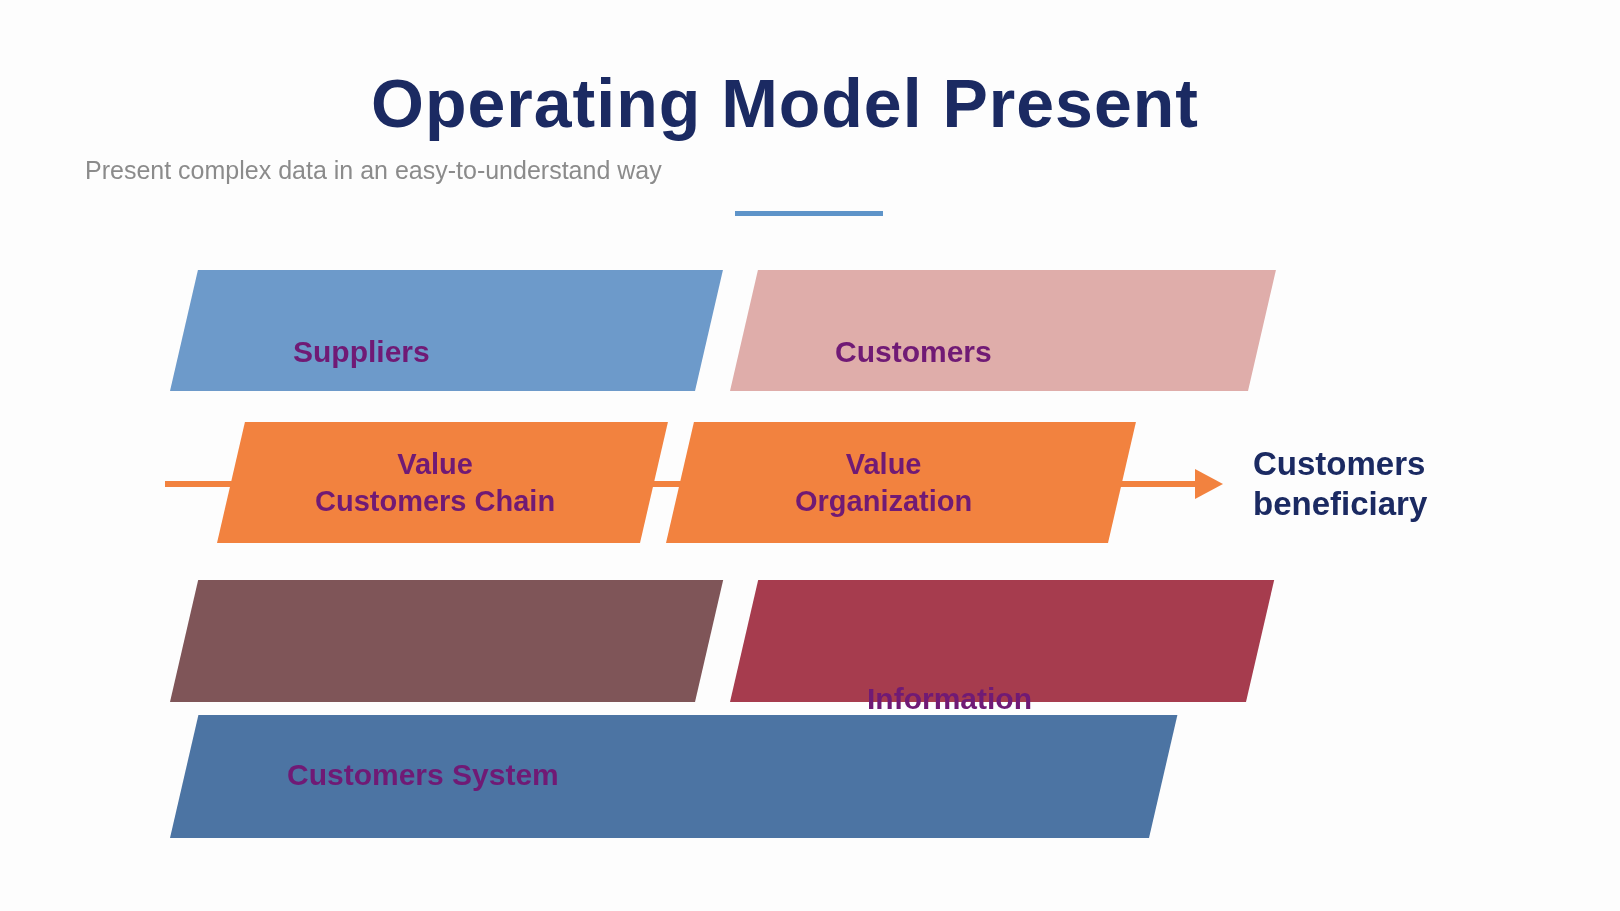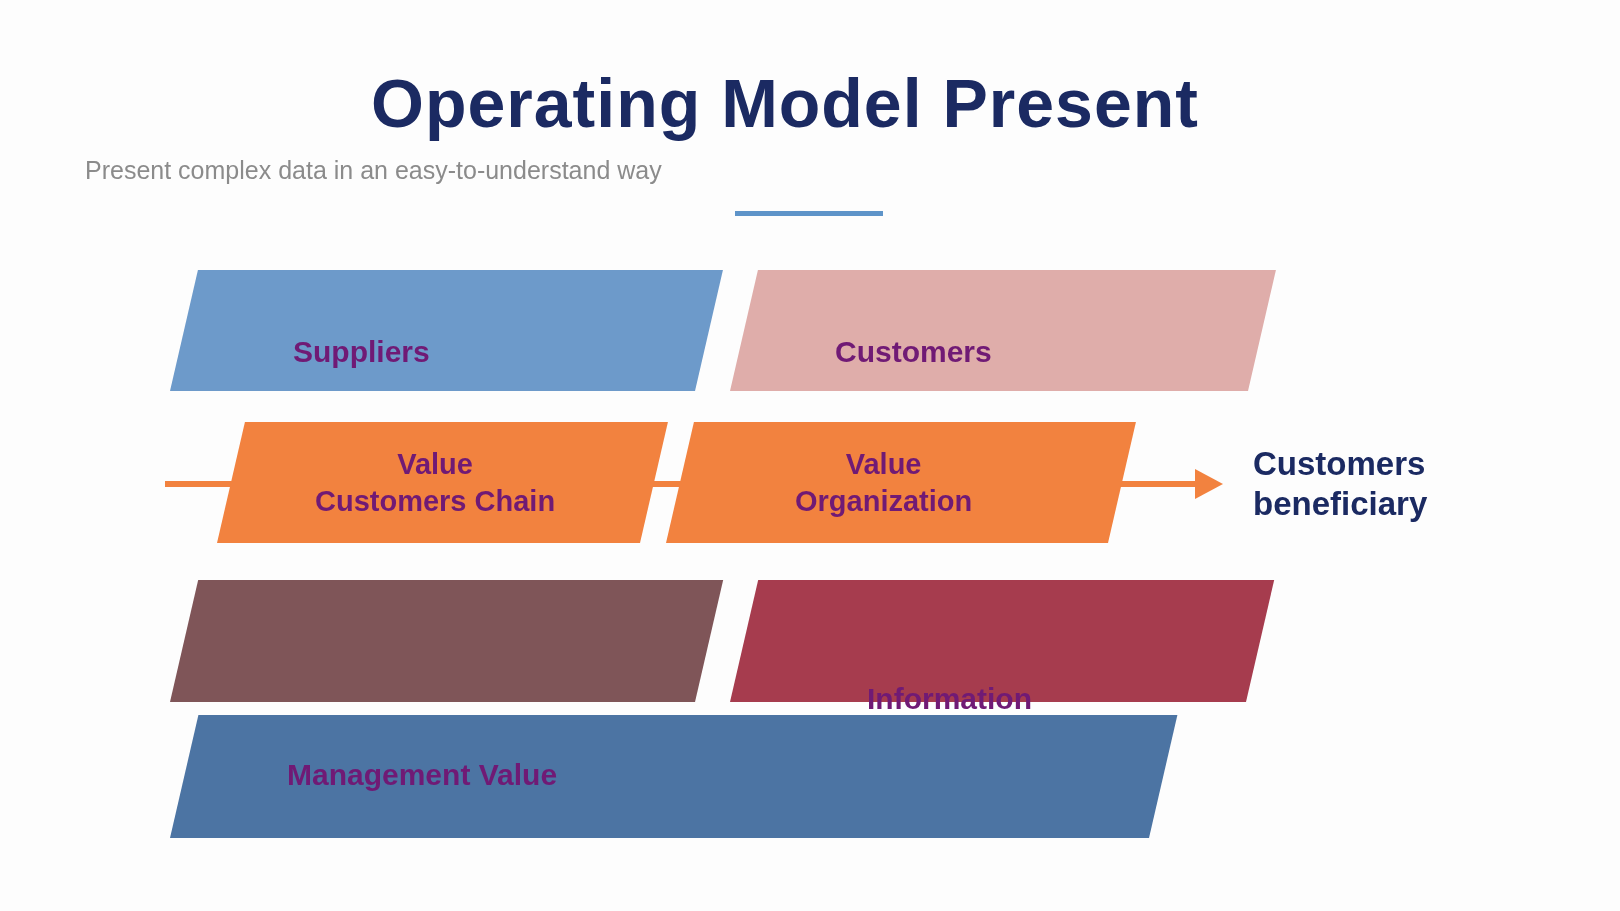--- a/index.html
+++ b/index.html
@@ -88,15 +88,15 @@
   <div class="label l-vdc"><span>Value</span><br><span>Customers Chain</span></div>
   <div class="label l-vp"><span>Value</span><br><span>Organization</span></div>
 
   <div class="arrow-target"><span>Customers</span><br><span>beneficiary</span></div>
 
   <div class="block b-organization"></div>
   <div class="block b-information"></div>
   <div class="label l-information">Information</div>
 
   <div class="block b-management"></div>
-  <div class="label l-management">Management Value</div>
+  <div class="label l-management">Customers System</div>
 
 </div>
 
 </body></html>

